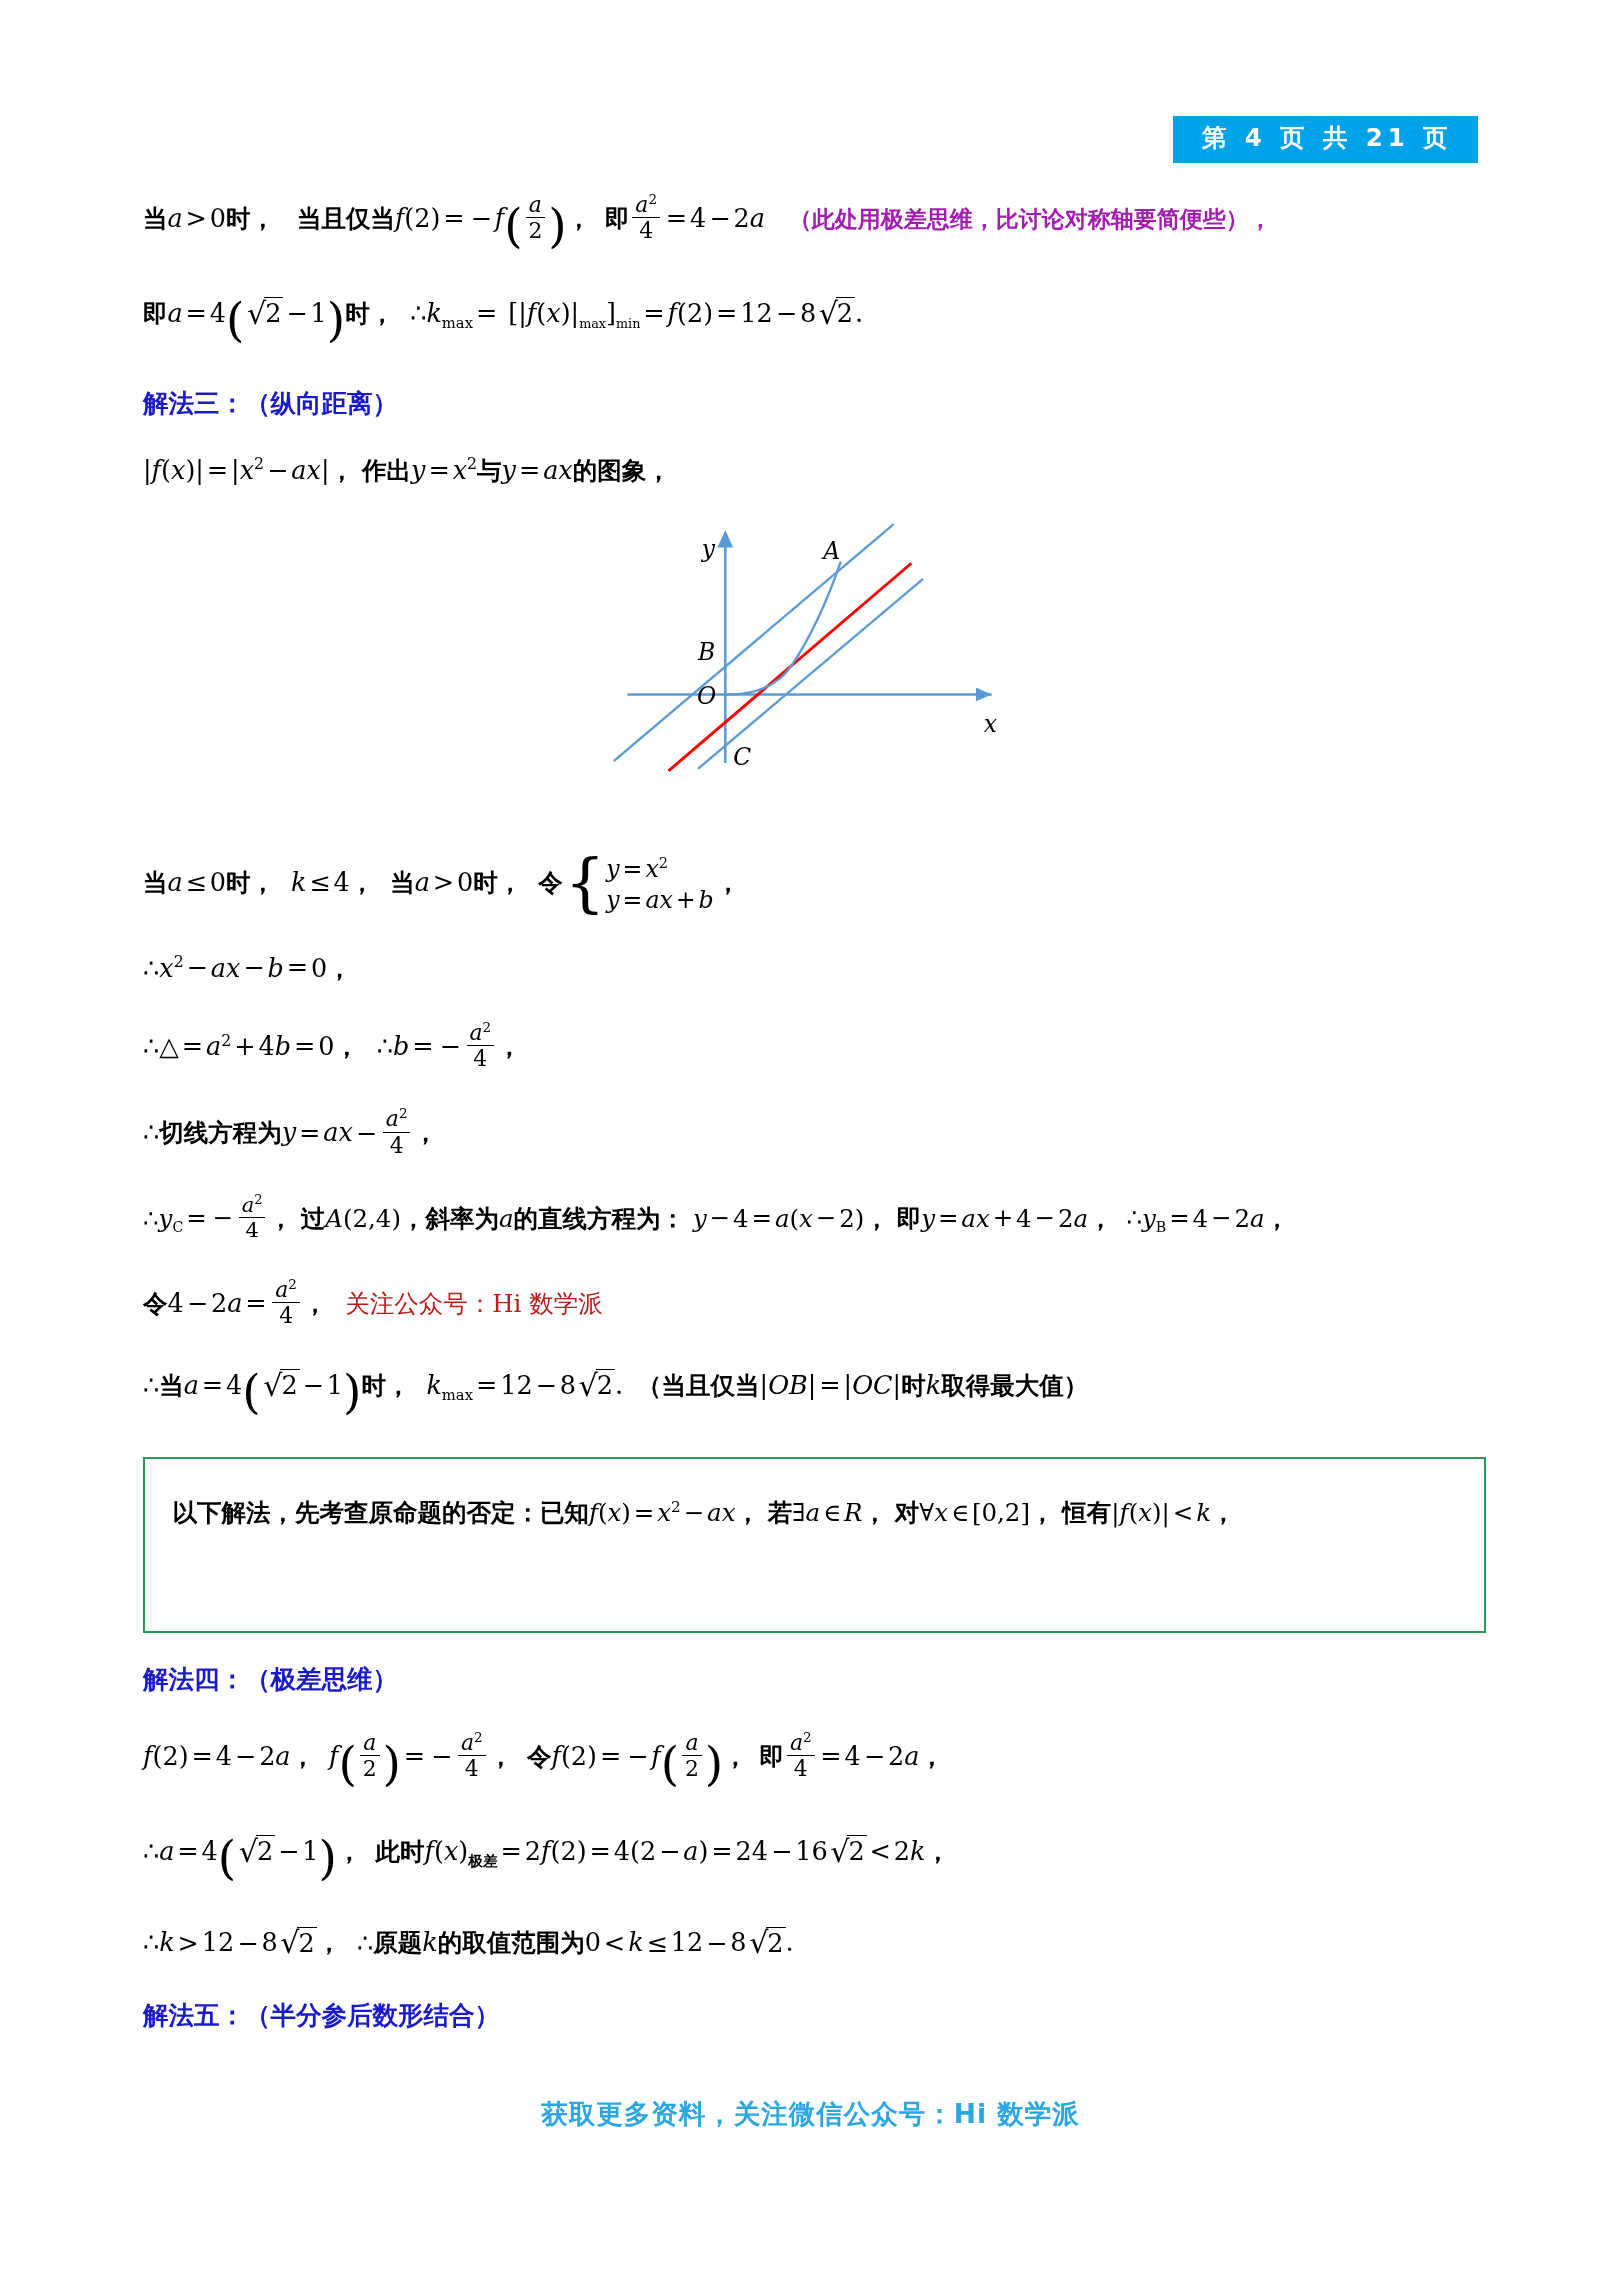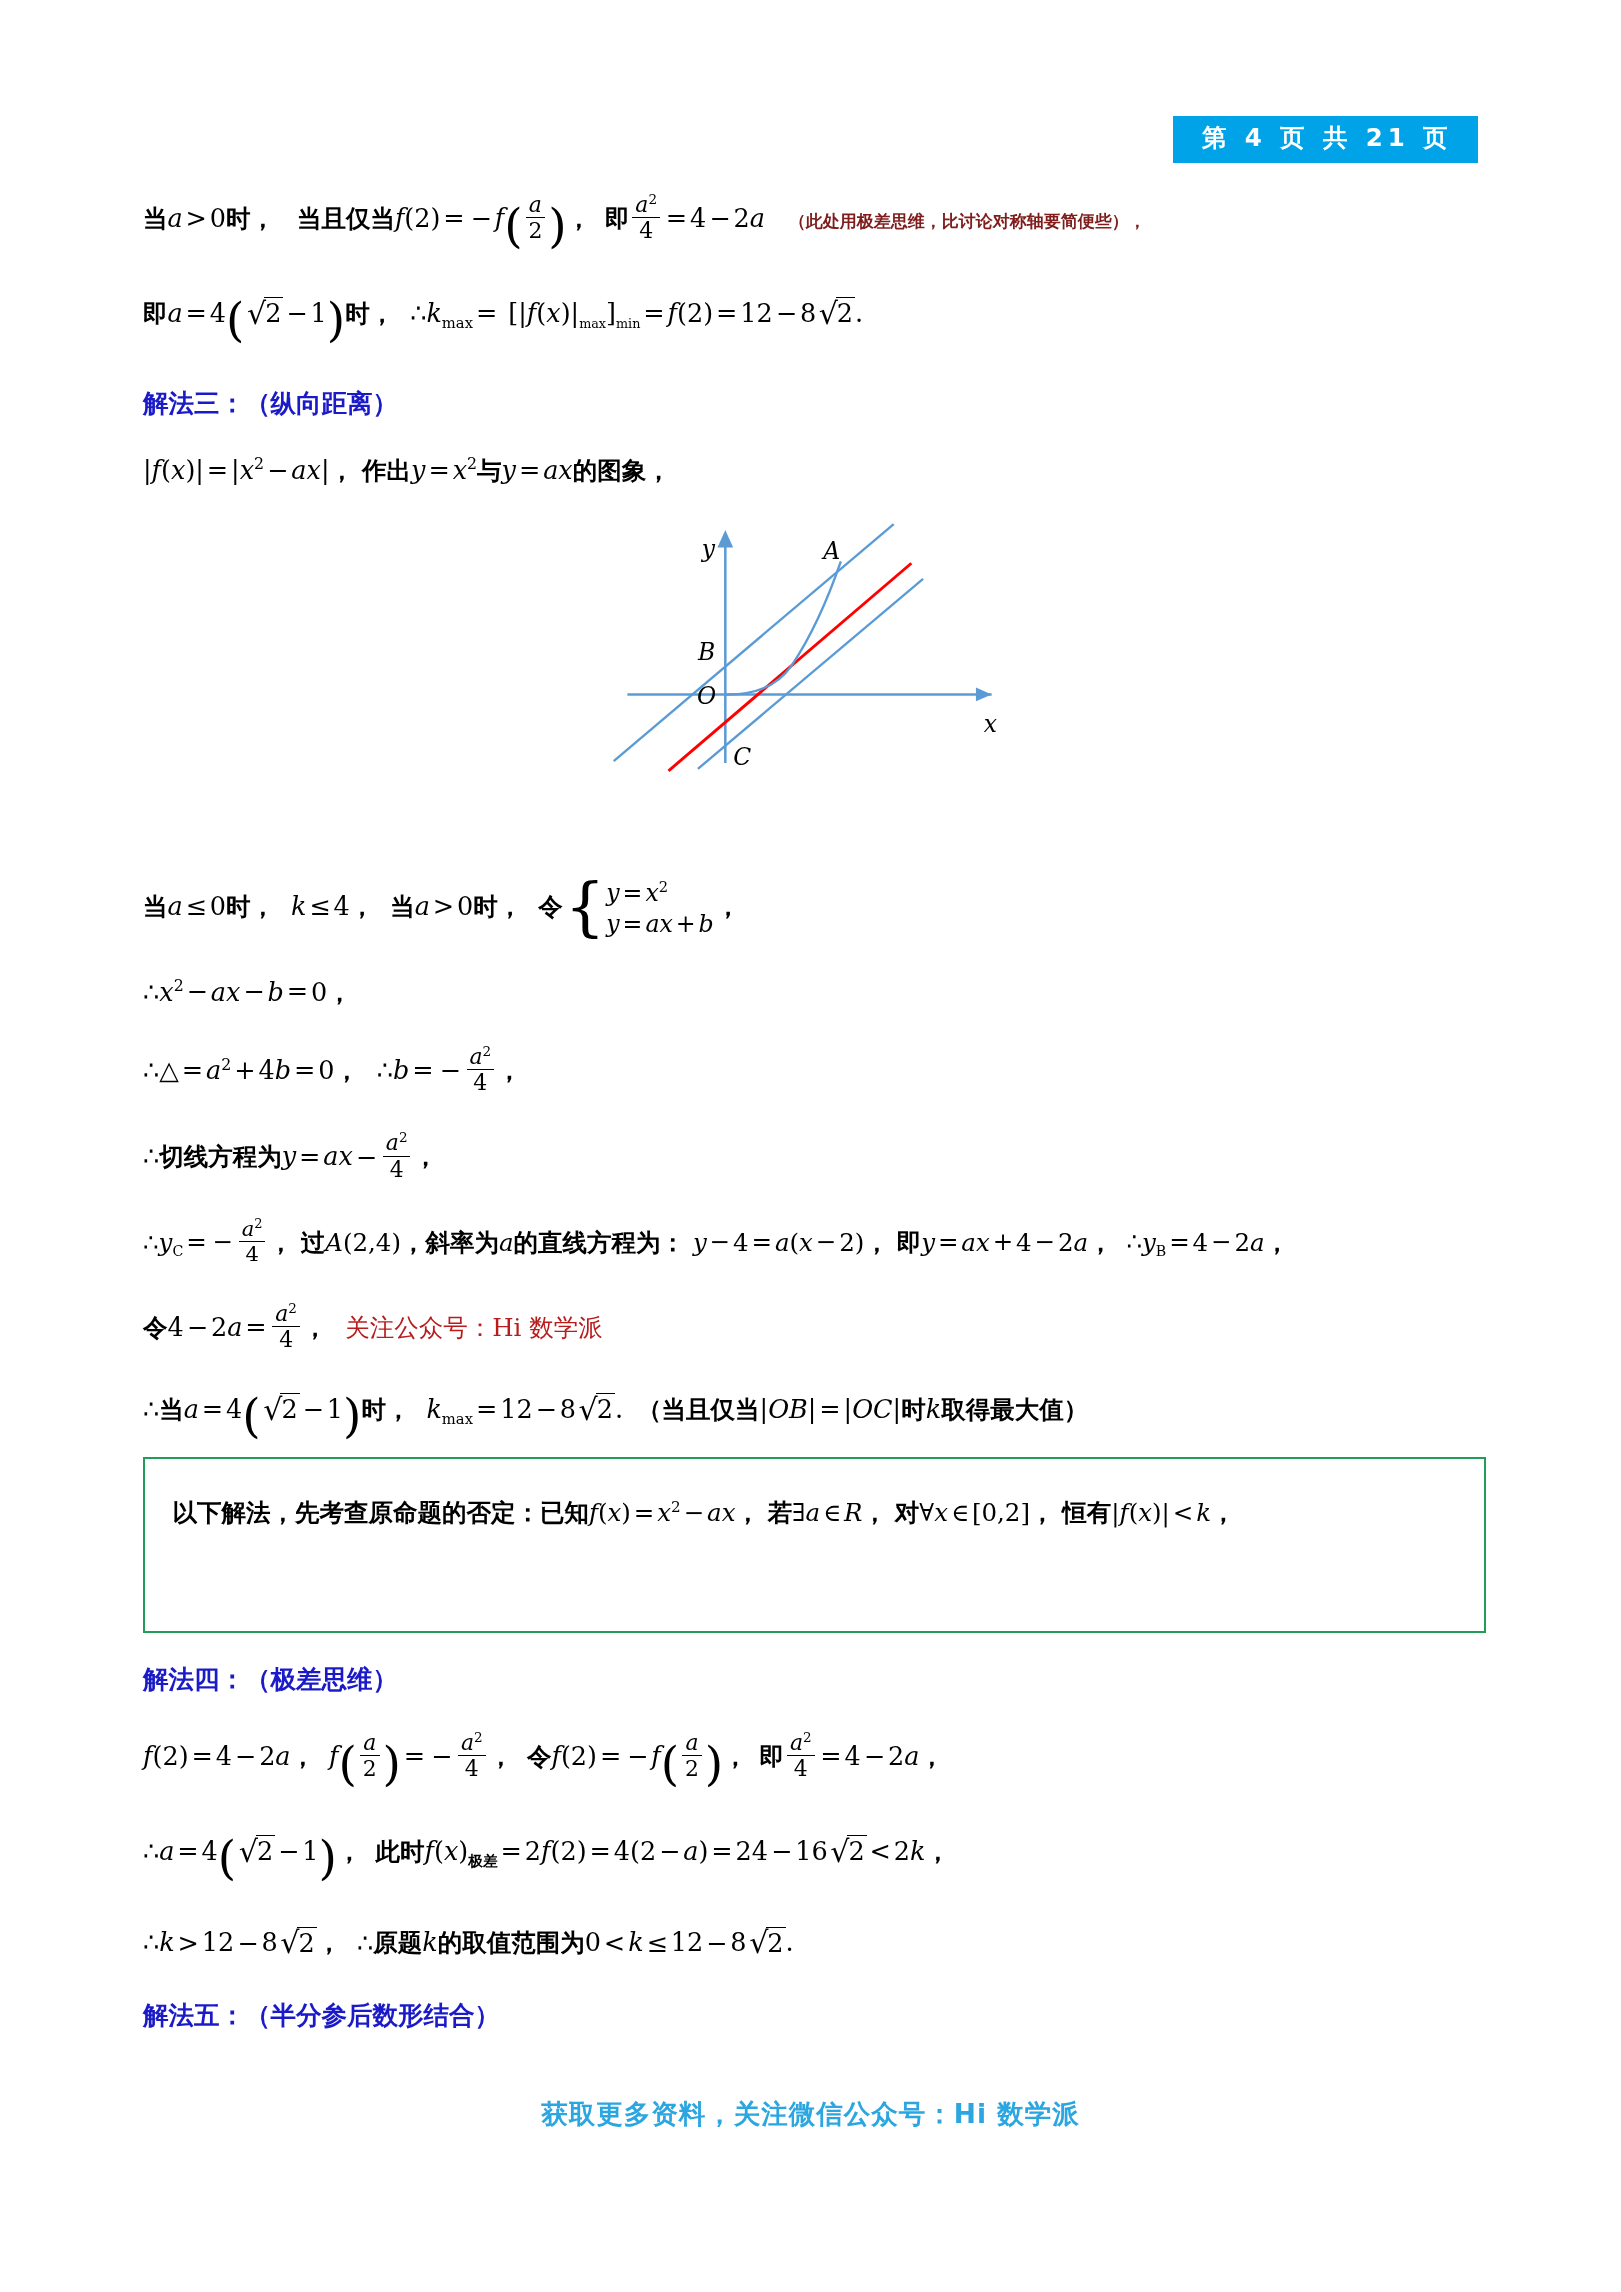--- a/index.html
+++ b/index.html
@@ -33,21 +33,21 @@
     font-size:25.5px;
     line-height:1.25;
     margin-bottom:36px;
     white-space:nowrap;
     font-family:"DejaVu Serif","Liberation Serif",serif;
   }
   .cn { font-family:"DejaVu Sans","Liberation Sans",sans-serif; font-weight:bold; font-size:24.5px; }
   .mi { font-style:italic; font-family:"DejaVu Serif","Liberation Serif",serif; }
   .mn { font-family:"DejaVu Serif","Liberation Serif",serif; }
   .op { padding:0 2.9px; }
-  .red { color:#7f1d1d; font-family:"DejaVu Sans","Liberation Sans",sans-serif; font-weight:bold; font-size:17px; }
+  .red { color:#a21caf; font-family:"DejaVu Sans","Liberation Sans",sans-serif; font-weight:bold; font-size:23px; }
   .blue-head {
     color:#1A1AC8; font-family:"DejaVu Sans","Liberation Sans",sans-serif;
     font-weight:bold; font-size:25.5px; margin-bottom:33px;
   }
   .grey-note { color:#b91c1c; font-family:"DejaVu Serif","Liberation Serif",serif; font-size:24.5px; }
 
   
   .frac { display:inline-block; vertical-align:-0.50em; text-align:center; font-size:0.86em; line-height:1.05; margin:0 2.9px; }
   .frac .num { display:block; border-bottom:1.4px solid #000; padding:0 2.9px 1px 2.9px; }
   .frac .den { display:block; padding:1px 2.9px 0 2.9px; }
@@ -138,21 +138,21 @@
 
       <text x="104" y="40" font-family="DejaVu Serif, serif" font-style="italic" font-size="24" fill="#000">y</text>
       <text x="392" y="218" font-family="DejaVu Serif, serif" font-style="italic" font-size="24" fill="#000">x</text>
       <text x="228" y="42" font-family="DejaVu Serif, serif" font-style="italic" font-size="24" fill="#000">A</text>
       <text x="100" y="145" font-family="DejaVu Serif, serif" font-style="italic" font-size="24" fill="#000">B</text>
       <text x="99" y="190" font-family="DejaVu Serif, serif" font-style="italic" font-size="24" fill="#000">O</text>
       <text x="136" y="252" font-family="DejaVu Serif, serif" font-style="italic" font-size="24" fill="#000">C</text>
     </svg>
   </div>
 
-  <div class="content" style="top:877px;">
+  <div class="content" style="top:853px;">
 
     <div class="line">
       <span class="cn">当</span><span class="mi">a</span><span class="op">≤</span><span class="mn">0</span><span class="cn">时，</span>
       <span class="mi" style="margin-left:7.8px;">k</span><span class="op">≤</span><span class="mn">4</span><span class="cn">，</span>
       <span class="cn" style="margin-left:7.8px;">当</span><span class="mi">a</span><span class="op">&gt;</span><span class="mn">0</span><span class="cn">时，</span>
       <span class="cn" style="margin-left:7.8px;">令</span><span class="system">
           <span class="brace">{</span>
           <span class="rows">
             <span style="display:block;"><span class="mi">y</span><span class="op">=</span><span class="mi">x</span><span class="sup">2</span></span>
             <span style="display:block;"><span class="mi">y</span><span class="op">=</span><span class="mi">ax</span><span class="op">+</span><span class="mi">b</span></span>

